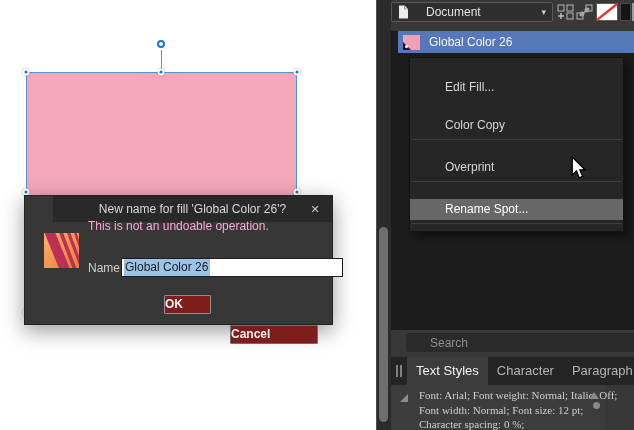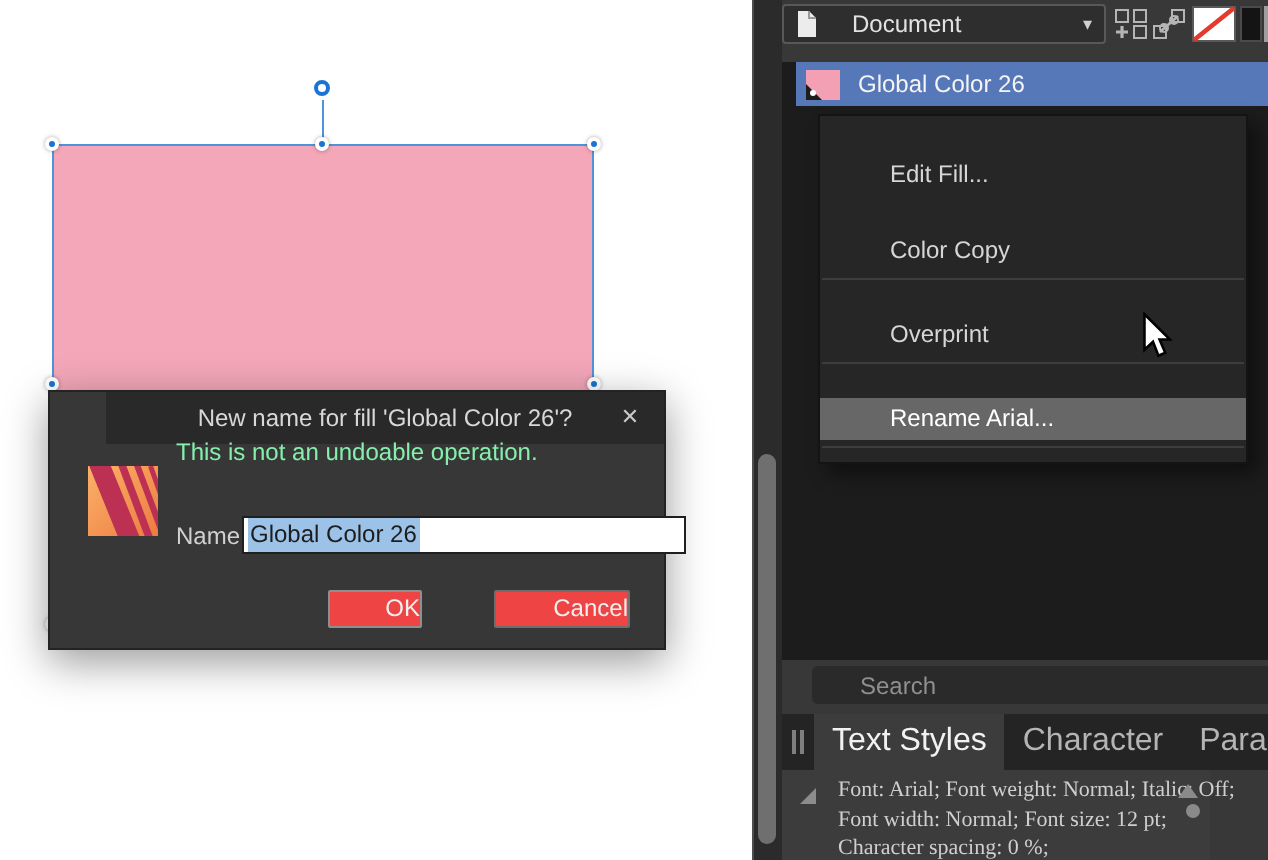--- a/index.html
+++ b/index.html
@@ -17,29 +17,29 @@
          border-radius:50%; transform:translate(-50%,-50%); }
 
   
   .dialog { position:absolute; left:24px; top:195px; width:309px; height:130px; background:#373737;
             border:1px solid #232323; box-shadow:0 6px 20px rgba(0,0,0,.4); z-index:10; color:#dcdcdc;padding-left:28px; }
   .dialog-titlebar { position:relative; height:26px; background:#292929; display:flex; align-items:center;
             justify-content:center; font-size:12px; color:#d8d8d8; }
   .dialog-close { position:absolute; right:9px; top:5px; width:16px; height:16px; font-size:11px;
             color:#c8c8c8; text-align:center; line-height:16px; cursor:default; }
   .dlg-icon { position:absolute; left:19px; top:37px; width:35px; height:35px; }
-  .dlg-msg { position:absolute; left:63px; top:23px; font-size:12px; color:#86efac; }
+  .dlg-msg { position:absolute; left:63px; top:23px; font-size:12px; color:#f9a8d4; }
   .dlg-name-label { position:absolute; left:63px; top:65px; font-size:12px; color:#d0d0d0; }
   .dlg-input { position:absolute; left:96px; top:62px; width:222px; height:19px; background:#ffffff;
             border:1px solid #1f1f1f; font-size:12px; line-height:17px; padding-left:2px; color:#1d1d1d; }
   .dlg-input .sel { background:#9cc2e7; padding:1px 2px 2px 1px; }
-  .btn { position:absolute; top:99px; height:19px; background:#ef4444; color:#efefef; font-size:12px;
-         text-align:right; line-height:17px; border:1px solid #6e6e6e; border-radius:1px; cursor:default; }
+  .btn { position:absolute; top:99px; height:19px; background:#7f1d1d; color:#efefef; font-size:12px;
+         text-align:left; line-height:17px; border:1px solid #6e6e6e; border-radius:1px; cursor:default;font-weight:bold; }
   .btn.ok { left:139px; width:47px; border-color:#8f8f8f; }
-  .btn.cancel { left:222px; width:68px; }
+  .btn.cancel { left:205px; width:88px;margin-top:30px; }
 
   
   .canvas-edge { position:absolute; left:376px; top:0; width:1px; height:430px; background:#4e4e4e; z-index:4;}
   .vscroll-track { position:absolute; left:377px; top:0; width:14px; height:430px; background:#2b2b2b; z-index:4; }
   .vscroll-thumb { position:absolute; left:2px; top:227px; width:9px; height:195px; background:#6f6f6f; border-radius:5px; }
   .panel { position:absolute; left:391px; top:0; width:243px; height:430px; background:#383838; z-index:3; }
 
   .dropdown { position:absolute; left:0px; top:2px; width:162px; height:20px; background:#2e2e2e;
               border:1px solid #585858; border-radius:2px; display:flex; align-items:center;
               font-size:12px; color:#e2e2e2; padding:0 6px; gap:17px; }
@@ -55,21 +55,21 @@
                  border-left:8px solid #1d1d1d; border-top:8px solid transparent; }
   .chip-dot { position:absolute; left:1.5px; bottom:1.5px; width:3px; height:3px; background:#fff; border-radius:50%; }
 
   .search { position:absolute; left:15px; top:333px; width:265px; height:19px; background:#2a2a2a;
             border:none; border-radius:3px; color:#bfbfbf; font-size:12px; padding:0 4px 0 24px;
             font-family:"Liberation Sans", sans-serif; }
   .search::placeholder { color:#8f8f8f; }
   .search-icon { position:absolute; left:20px; top:336px; }
 
   .tabbar { position:absolute; left:0; top:357px; width:243px; height:28px; background:#242424;
-            display:flex; align-items:stretch; font-size:16px; color:#b4b4b4; }
+            display:flex; align-items:stretch; font-size:13px; color:#b4b4b4; }
   .drag-bars { display:flex; gap:2px; align-items:center; padding:0 5px 0 5px; }
   .drag-bars i { width:2px; height:12px; background:#7f7f7f; }
   .tab { padding:0 9px; line-height:28px; cursor:default; white-space:nowrap; }
   .tab.active { background:#3c3c3c; color:#f2f2f2; }
 
   .styles-body { position:absolute; left:0; top:385px; width:214px; height:45px; background:#3c3c3c;font-family:Liberation Serif, serif; }
   .expander { position:absolute; left:9px; top:9px; width:0; height:0;
               border-left:8px solid transparent; border-bottom:8px solid #8c8c8c; }
   .style-text { position:absolute; left:28px; top:3px; width:204px; font-size:11px; line-height:14.5px; color:#cfcfcf; }
   .mini-up { position:absolute; right:6px; top:7px; width:0; height:0;
@@ -177,21 +177,21 @@
       <i class="mini-dot"></i>
     </div>
   </div>
 
   <div class="menu">
     <div class="mi">Edit Fill...</div>
     <div class="mi">Color Copy</div>
     <div class="msep"></div>
     <div class="mi">Overprint</div>
     <div class="msep"></div>
-    <div class="mi highlighted">Rename Arial...</div>
+    <div class="mi highlighted">Rename Spot...</div>
     <div class="msep"></div>
   </div>
 
   <div class="dialog">
     <div class="dialog-titlebar">
       <span>New name for fill 'Global Color 26'?</span>
       <span class="dialog-close">✕</span>
     </div>
     <svg class="dlg-icon" viewBox="0 0 28 28">
       <defs>

